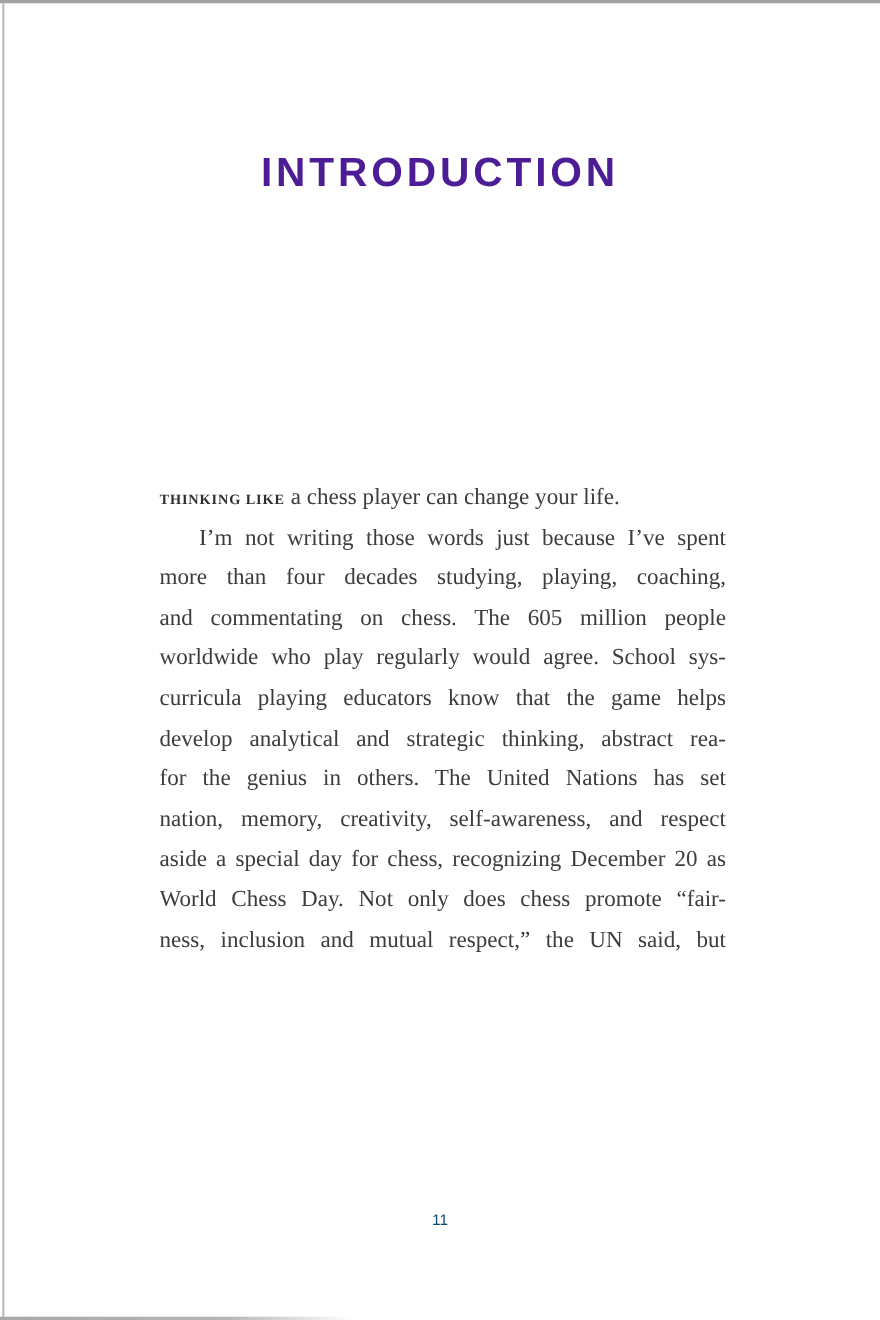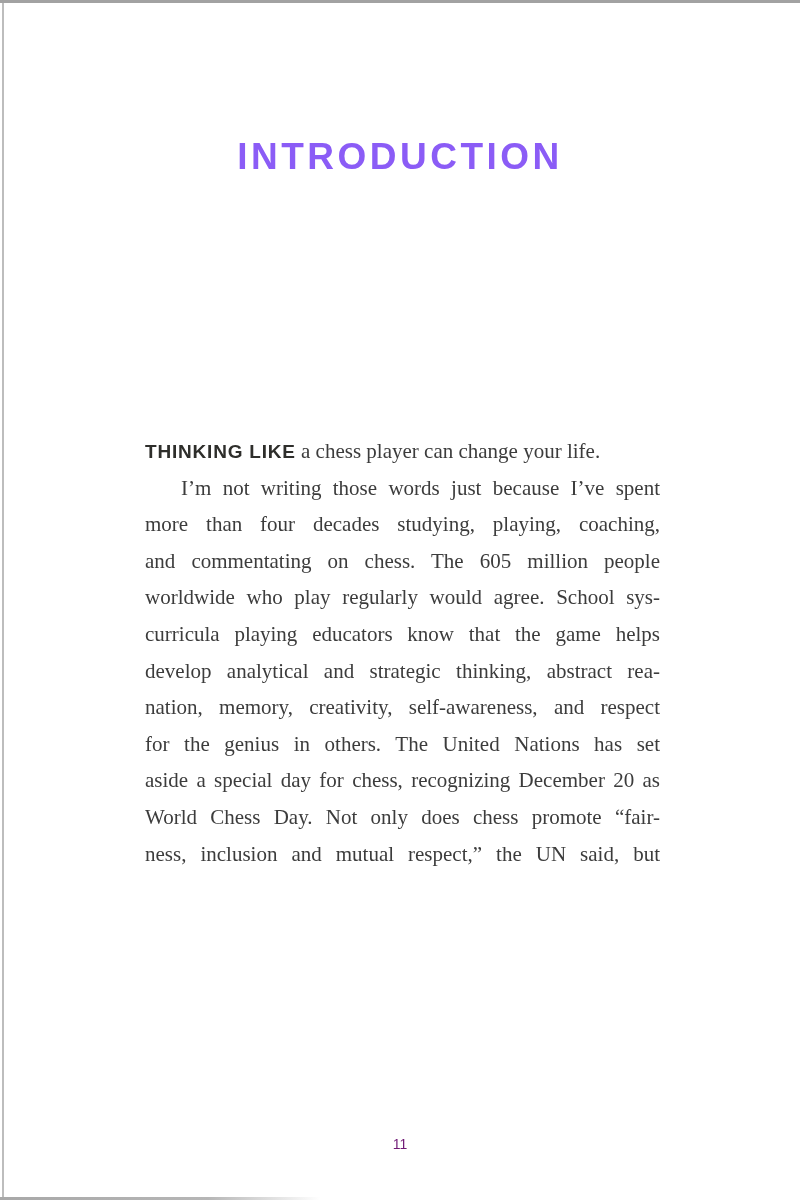--- a/index.html
+++ b/index.html
@@ -37,21 +37,21 @@
   .chapter-title {
     position: absolute;
     top: 136px;
     left: 0;
     width: 100%;
     text-align: center;
     font-family: "Liberation Sans", sans-serif;
     font-weight: 700;
     font-size: 37px;
     letter-spacing: 3.5px;
-    color: #8b5cf6;
+    color: #4c1d95;
   }
   .body-block {
     position: absolute;
     top: 433px;
     left: 145px;
     width: 515px;
     font-size: 21px;
     line-height: 36.6px;
     color: #3c3c3c;
   }
@@ -63,35 +63,35 @@
     white-space: nowrap;
   }
   .line.first {
     text-align: left;
     text-align-last: left;
   }
   .line.indent {
     padding-left: 36px;
   }
   .lead-in {
-    font-family: Liberation Sans, sans-serif;
+    font-family: Liberation Serif, serif;
     font-weight: 700;
-    font-size: 19px;
+    font-size: 13px;
     letter-spacing: 0.8px;
     color: #2e2e2b;
   }
   .page-number {
     position: absolute;
-    top: 1136px;
+    top: 1101px;
     left: 0;
     width: 100%;
     text-align: center;
     font-family: "Liberation Sans", sans-serif;
     font-size: 14px;
-    color: #701a75;
+    color: #0c4a6e;
   }
 </style>
 </head>
 <body>
 
 <div class="page">
 
   <div class="edge-top"></div>
   <div class="edge-left"></div>
   <div class="edge-bottom"></div>
@@ -101,22 +101,22 @@
   <div class="body-block">
     <div class="line first">
       <span class="lead-in">THINKING LIKE</span><span> a chess player can change your life.</span>
     </div>
     <div class="line indent">I’m not writing those words just because I’ve spent</div>
     <div class="line">more than four decades studying, playing, coaching,</div>
     <div class="line">and commentating on chess. The 605 million people</div>
     <div class="line">worldwide who play regularly would agree. School sys-</div>
     <div class="line">curricula playing educators know that the game helps</div>
     <div class="line">develop analytical and strategic thinking, abstract rea-</div>
+    <div class="line">for the genius in others. The United Nations has set</div>
     <div class="line">nation, memory, creativity, self-awareness, and respect</div>
-    <div class="line">for the genius in others. The United Nations has set</div>
     <div class="line">aside a special day for chess, recognizing December 20 as</div>
     <div class="line">World Chess Day. Not only does chess promote “fair-</div>
     <div class="line">ness, inclusion and mutual respect,” the UN said, but</div>
   </div>
 
   <div class="page-number">11</div>
 
 </div>
 
 </body></html>

